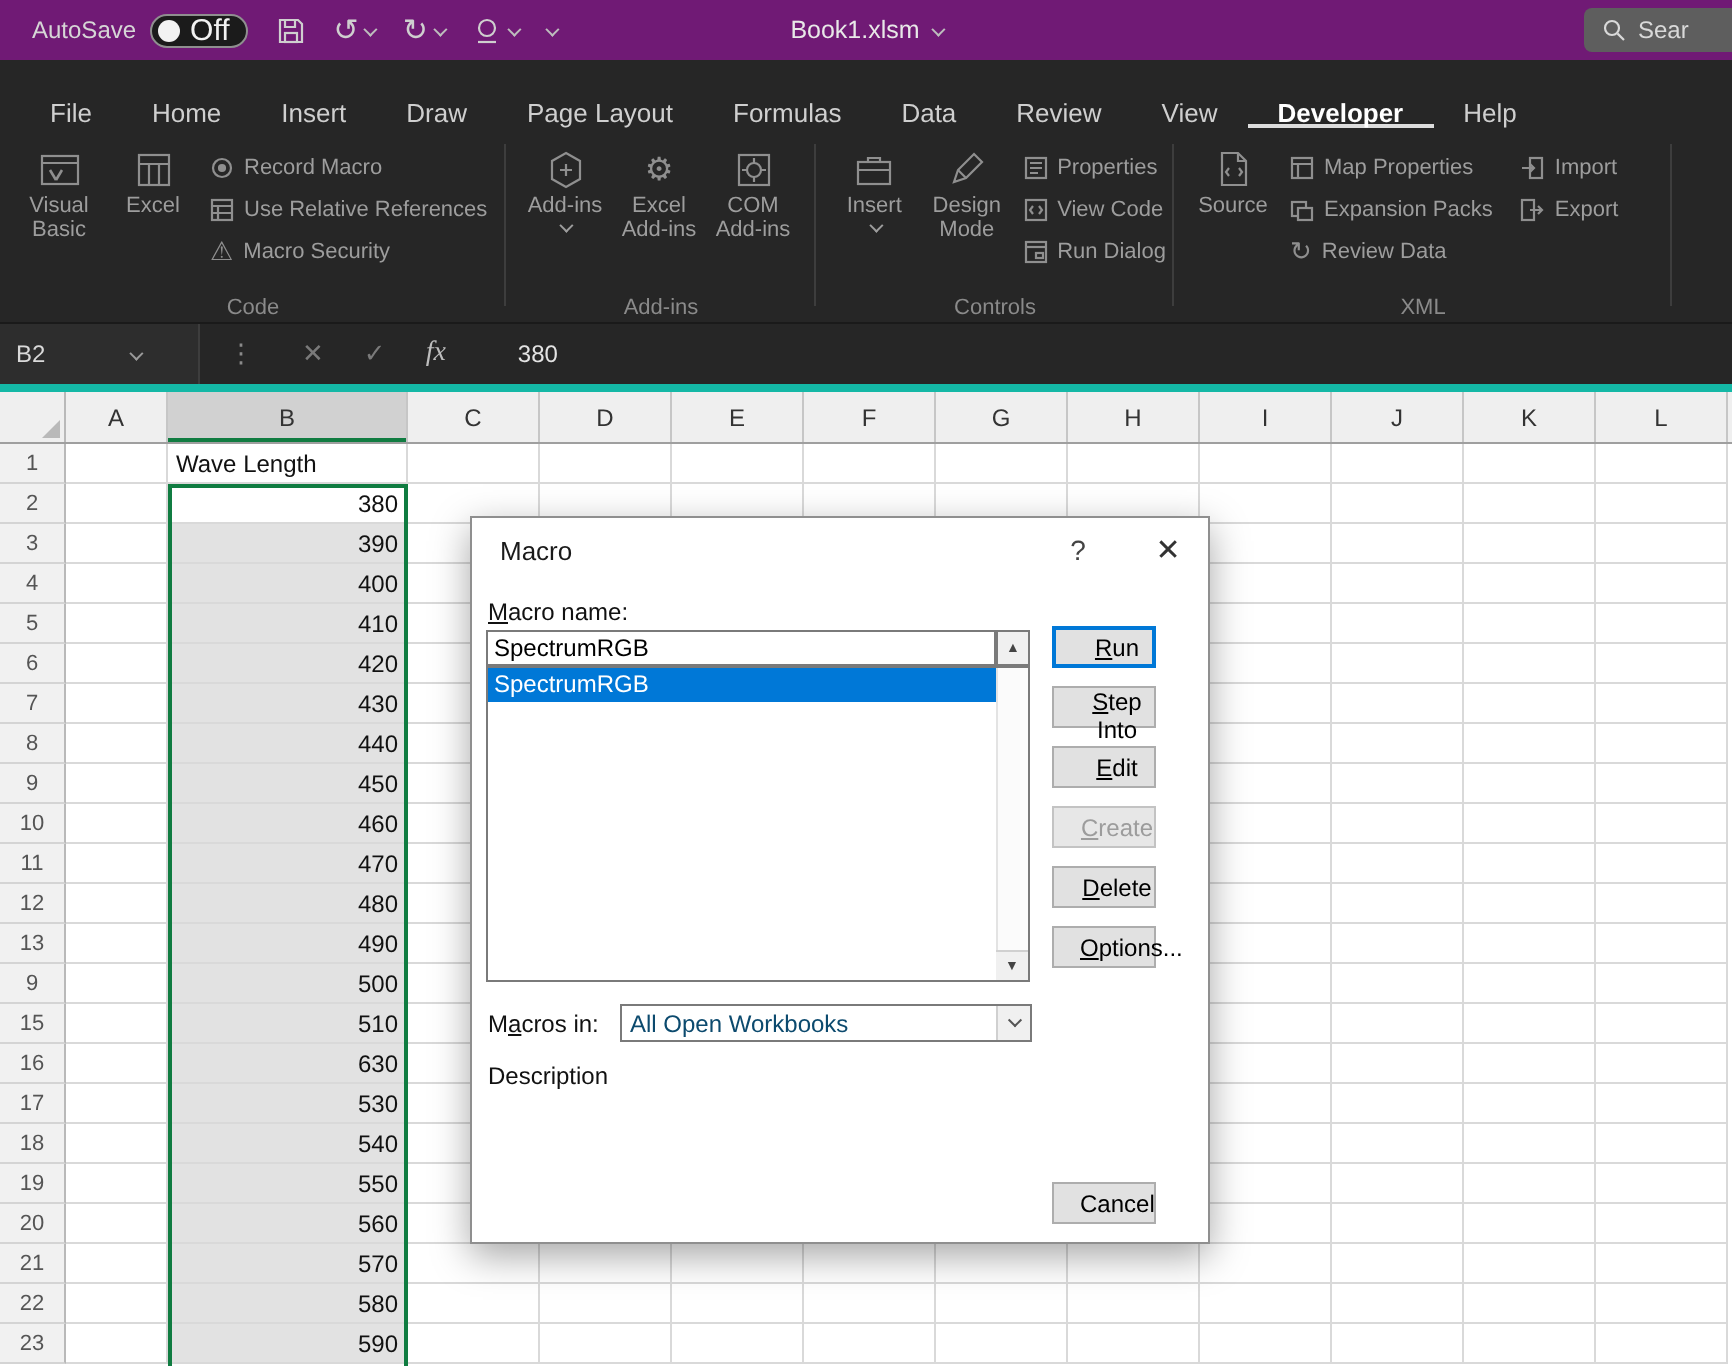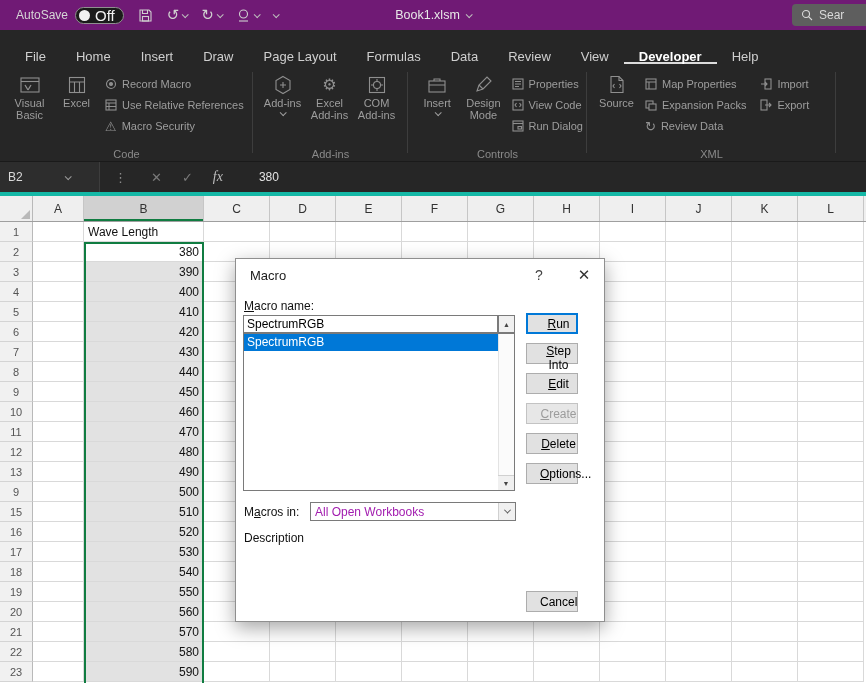--- a/index.html
+++ b/index.html
@@ -75,21 +75,21 @@
   .mlist { position:absolute; left:7px; top:74px; width:272px; height:158px; border:1px solid #7a7a7a; background:#fff; }
   .mlist-scroll { position:absolute; right:0; top:0; bottom:0; width:16px; border-left:1px solid #e3e3e3; background:#fbfbfb; }
   .mlist-down { position:absolute; right:0; bottom:0; width:16px; height:15px; background:#f0f0f0; border-top:1px solid #d0d0d0; font-size:7px; color:#444; display:flex; align-items:center; justify-content:center; }
   .mitem { height:17px; line-height:17px; padding:0 3px; margin-right:16px; }
   .mitem.selected { background:#0078d7; color:#fff; }
   .sidebtns { position:absolute; left:290px; top:54px; display:flex; flex-direction:column; gap:9px; }
   .dbtn { width:52px; height:21px; background:#e1e1e1; border:1px solid #adadad; font:12px "Liberation Sans",sans-serif; color:#000; text-align:center;padding-left:13px; }
   .dbtn.default { border:1px solid #0078d7; box-shadow:inset 0 0 0 1px #0078d7; }
   .dbtn.disabled { color:#9c9c9c; border-color:#c3c3c3; background:#e7e7e7; }
   .combo { position:absolute; left:74px; top:243px; width:206px; height:19px; border:1px solid #7a7a7a; background:#fff; display:flex; align-items:center; }
-  .combo-val { flex:1; padding:0 4px; color:#a21caf; white-space:nowrap; overflow:hidden; }
+  .combo-val { flex:1; padding:0 4px; color:#0c4a6e; white-space:nowrap; overflow:hidden; }
   .combo-btn { width:17px; height:100%; background:#f0f0f0; border-left:1px solid #d0d0d0; display:flex; align-items:center; justify-content:center; }
   .combo-btn .chev { border-color:#555; transform:rotate(45deg) translate(-1px,-1px); }
   .cancelbtn { position:absolute; left:290px; top:332px; }
   u { text-decoration:underline; }
 </style>
 </head>
 <body>
 
 <div class="app">
 
@@ -578,21 +578,21 @@
           <div class="cell"></div>
           <div class="cell"></div>
           <div class="cell"></div>
           <div class="cell"></div>
           <div class="cell"></div>
           <div class="cell"></div>
         </div>
         <div class="grow">
           <div class="rowh">16</div>
           <div class="cell"></div>
-          <div class="cell num selfill">520</div>
+          <div class="cell num selfill">630</div>
           <div class="cell"></div>
           <div class="cell"></div>
           <div class="cell"></div>
           <div class="cell"></div>
           <div class="cell"></div>
           <div class="cell"></div>
           <div class="cell"></div>
           <div class="cell"></div>
           <div class="cell"></div>
           <div class="cell"></div>

